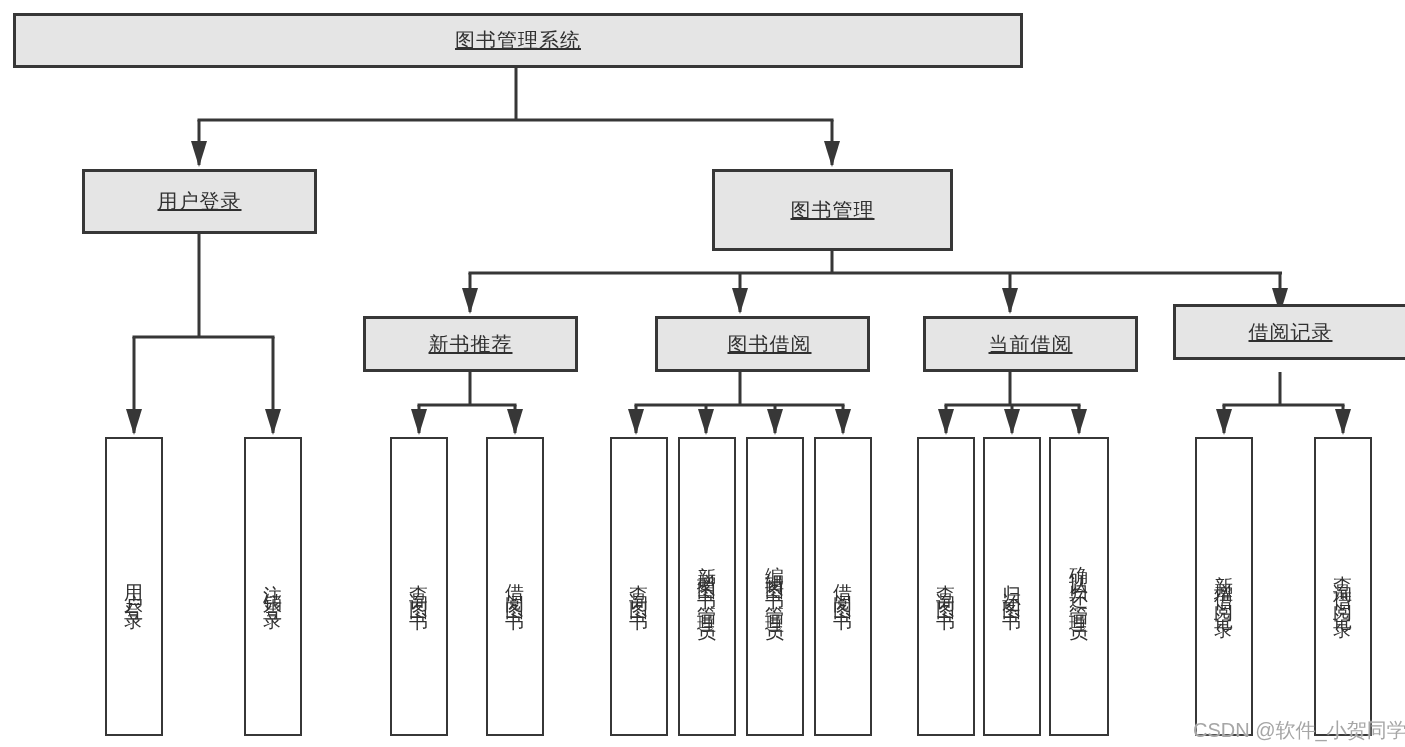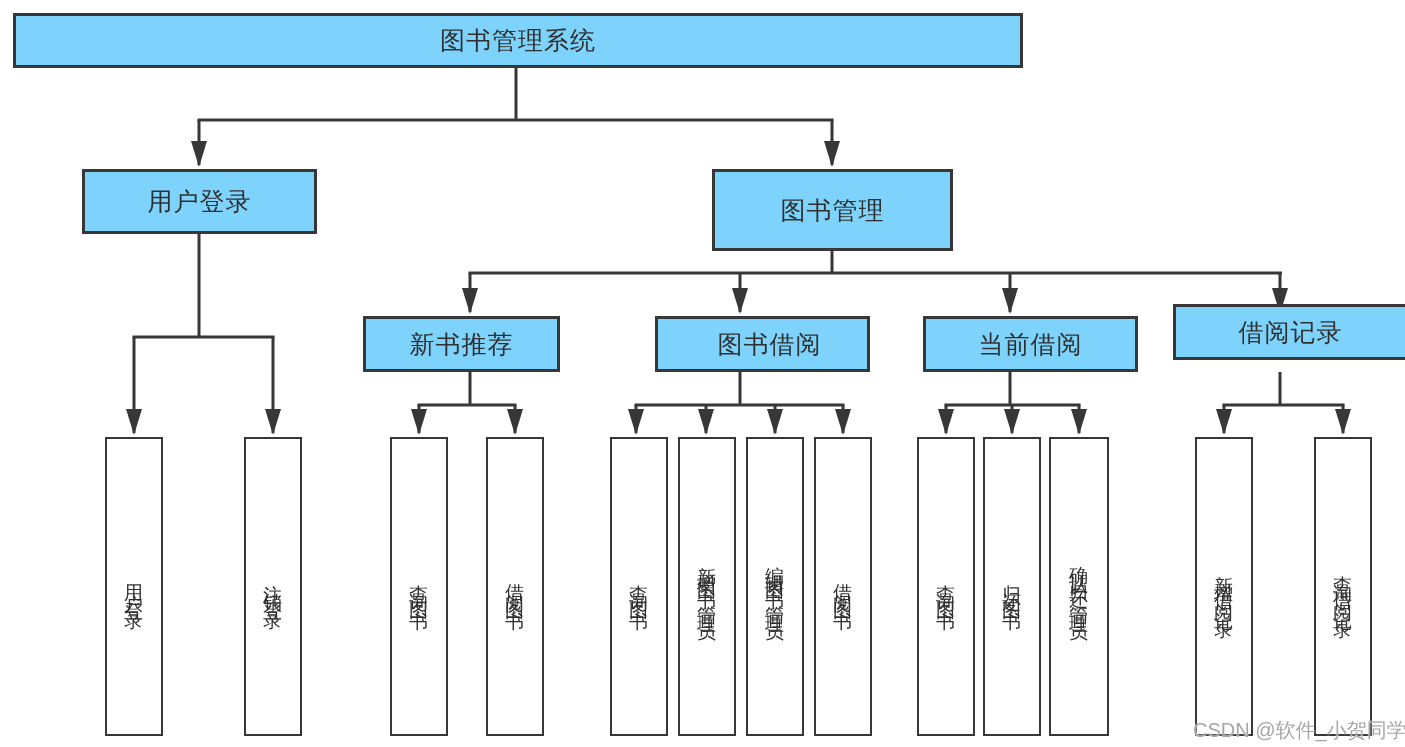--- a/index.html
+++ b/index.html
@@ -5,42 +5,42 @@
   html,body{margin:0;padding:0;background:#ffffff;}
   #stage{
     position:relative;width:1405px;height:747px;background:#ffffff;overflow:hidden;
     font-family:"Liberation Sans","DejaVu Sans",sans-serif;color:#303030;
   }
   #wires{position:absolute;left:0;top:0;z-index:0;}
   #wires .c{stroke:#373737;stroke-width:3;fill:none;}
   #wires .ah{fill:#373737;}
 
   .hbox{
-    position:absolute;z-index:1;box-sizing:border-box;background:#7dd3fc;
+    position:absolute;z-index:1;box-sizing:border-box;background:#e5e5e5;
     border:3px solid #373737;display:flex;align-items:center;justify-content:center;
-    font-size:25px;letter-spacing:1px;white-space:nowrap;
+    font-size:20px;letter-spacing:1px;white-space:nowrap;text-decoration:underline;
   }
   .vbox{
     position:absolute;top:437px;height:299px;width:58px;z-index:1;box-sizing:border-box;
     background:#ffffff;border:2px solid #373737;
     display:flex;align-items:center;justify-content:center;
   }
   .vbox span{
     writing-mode:vertical-rl;text-orientation:mixed;
     font-size:19px;letter-spacing:9px;line-height:1;color:#303030;
   }
   .vbox.long span{letter-spacing:8px;}
 
   
   #b-root{left:13px;top:13px;width:1010px;height:55px;}
   
   #b-login{left:82px;top:169px;width:235px;height:65px;}
   #b-mgmt{left:712px;top:169px;width:241px;height:82px;}
   
-  #b-rec{left:363px;top:316px;width:197px;height:56px;}
+  #b-rec{left:363px;top:316px;width:215px;height:56px;}
   #b-bor{left:655px;top:316px;width:215px;height:56px;padding-left:14px;}
   #b-cur{left:903px;top:316px;width:215px;height:56px;margin-left:20px;}
   #b-rcd{left:1173px;top:304px;width:235px;height:56px;}
   
   #v-login{left:105px;}
   #v-logout{left:244px;}
   #v-rec-q{left:390px;}
   #v-rec-b{left:486px;}
   #v-bor-q{left:610px;}
   #v-bor-a{left:678px;}

